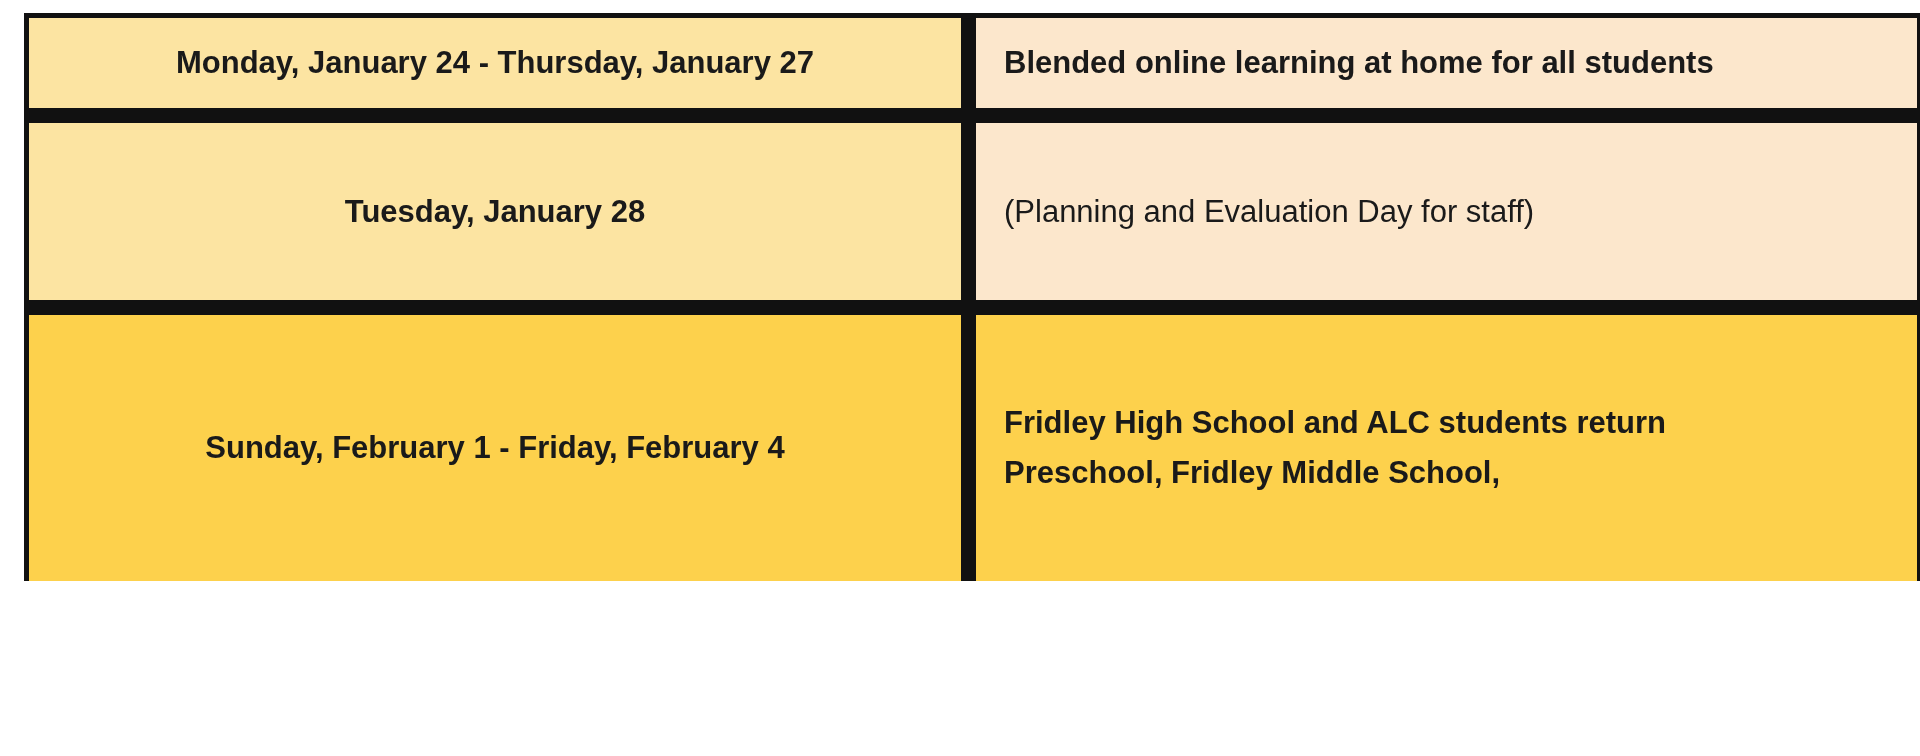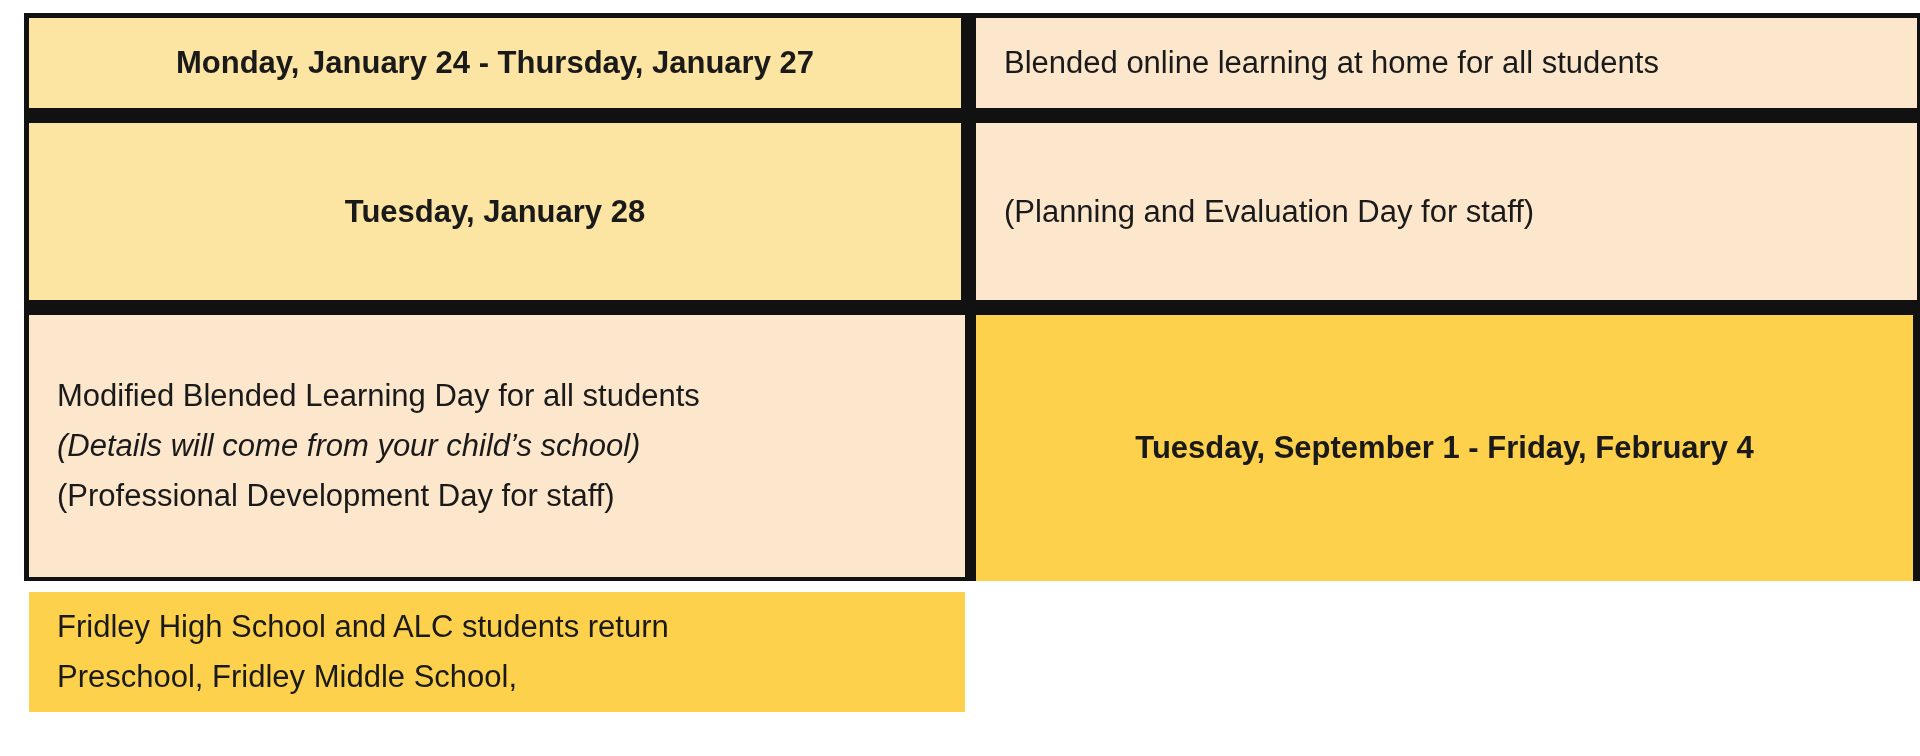--- a/index.html
+++ b/index.html
@@ -43,21 +43,21 @@
     text-align:center;
     font-weight:bold;
     padding:0 30px;
   }
   .details-cell{
     align-items:flex-start;
     text-align:left;
     padding:10px 20px 10px 28px;
   }
   .highlight{background:var(--highlight-bg);}
-  .line-bold{font-weight:normal;}
+  .line-bold{font-weight:bold;}
   .line-italic{font-style:italic;font-weight:400;}
   .line-regular{font-weight:400;}
 </style>
 </head>
 <body>
 
 <div class="schedule-table">
 
   <div class="cell date-cell">
     <span>Monday, January 24 - Thursday, January 27</span>
@@ -66,27 +66,22 @@
     <div class="line-bold">Blended online learning at home for all students</div>
   </div>
 
   <div class="cell date-cell">
     <span>Tuesday, January 28</span>
   </div>
   <div class="cell details-cell last-col">
     <div class="line-regular">(Planning and Evaluation Day for staff)</div>
   </div>
 
-  <div class="cell details-cell last-col">
-    <div class="line-bold">Modified Blended Learning Day for all students</div>
-    <div class="line-italic">(Details will come from your child’s school)</div>
-    <div class="line-regular">(Professional Development Day for staff)</div>
-  </div>
 
   <div class="cell date-cell highlight last-row">
-    <span>Tuesday, September 1 - Friday, February 4</span>
+    <span>Sunday, February 1 - Friday, February 4</span>
   </div>
   <div class="cell details-cell highlight last-col last-row">
     <div class="line-bold">Fridley High School and ALC students return</div>
     <div class="line-bold">Preschool, Fridley Middle School,</div>
   </div>
 
 </div>
 
 </body></html>

